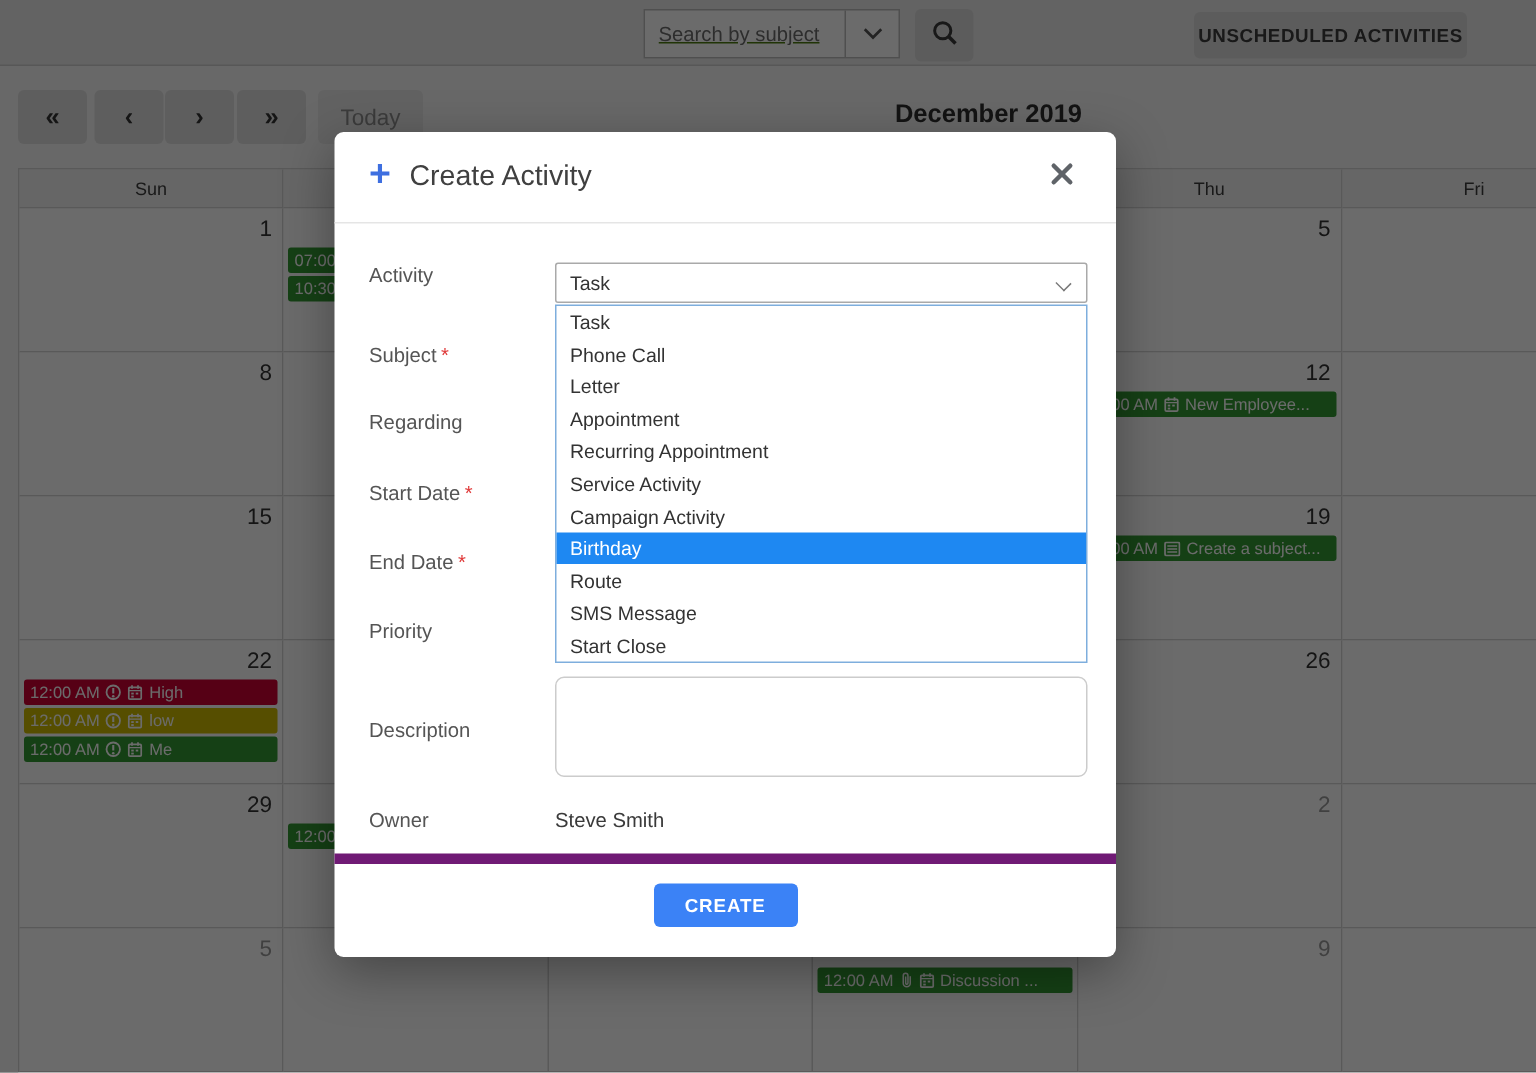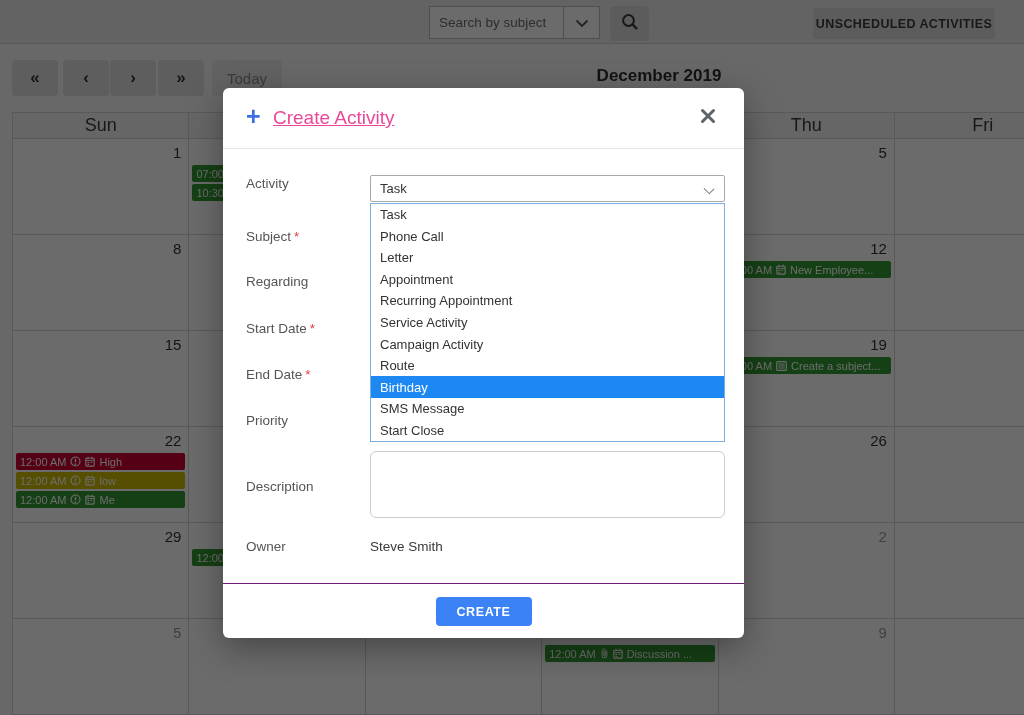--- a/index.html
+++ b/index.html
@@ -2,67 +2,67 @@
 <html><head>
 <meta charset="utf-8">
 <style>
   * { margin:0; padding:0; box-sizing:border-box; }
   html,body { width:1024px; height:715px; overflow:hidden; }
   body { position:relative; font-family:"Liberation Sans", sans-serif; background:#f7f7f7; }
 
   
   .topbar { position:absolute; left:0; top:0; width:1024px; height:44px; background:#ececec; border-bottom:1px solid #cfcfcf; z-index:1; }
   .search-wrap { position:absolute; left:429px; top:6px; width:171px; height:33px; background:#fff; border:1px solid #bdbdbd; display:flex; }
-  .search-wrap input { flex:1; border:none; outline:none; padding:0 9px; font:13.5px "Liberation Sans",sans-serif; color:#4d7c0f; background:transparent; min-width:0; }
+  .search-wrap input { flex:1; border:none; outline:none; padding:0 9px; font:13.5px "Liberation Sans",sans-serif; color:#4d7c0f; background:transparent; min-width:0;text-decoration:underline; }
   .search-wrap input::placeholder { color:#6d6d6d; }
   .combo-toggle { width:36px; border-left:1px solid #bdbdbd; display:flex; align-items:center; justify-content:center; cursor:pointer; }
   .icon-btn, .bar-btn { position:absolute; top:6px; height:33px; background:#dcdcdc; border:none; border-radius:4px; display:flex; align-items:center; justify-content:center; cursor:pointer; }
   .search-btn { left:610px; width:39px; height:35px; }
   .bar-btn { font:bold 12.5px "Liberation Sans",sans-serif; color:#3c3c3c; letter-spacing:.4px; top:8px; height:31px; }
   .btn-viewcal { left:664px; width:138px; }
-  .btn-unsched { left:813px; width:182px; }
+  .btn-unsched { left:796px; width:182px; }
 
   
   .navrow { position:absolute; left:0; top:45px; width:1024px; height:67px; z-index:1; }
   .nav-btn { position:absolute; top:15px; width:46px; height:36px; background:#e0e0e0; border:none; border-radius:4px; font:bold 17px "Liberation Sans",sans-serif; color:#333; cursor:pointer; }
   .today-btn { position:absolute; left:212px; top:15px; width:70px; height:36px; background:#e9e9e9; border:none; border-radius:4px; font:15px "Liberation Sans",sans-serif; color:#8e8e8e;text-align:center; }
   .month-title { position:absolute; left:659px; top:21px; transform:translateX(-50%); font:bold 17px "Liberation Sans",sans-serif; color:#2f2f2f; white-space:nowrap; }
 
   
   .calendar { position:absolute; left:12px; top:112px; width:1236px; border-left:1px solid #d4d4d4; border-top:1px solid #d4d4d4; z-index:1; background:#fff; }
   .cal-header { display:flex; height:26px; }
-  .cal-hcell { width:176.4px; flex:none; background:#f2f2f2; border-right:1px solid #d4d4d4; border-bottom:1px solid #d4d4d4; display:flex; align-items:center; justify-content:center; font-size:18px; color:#3d3d3d; }
+  .cal-hcell { width:176.4px; flex:none; background:#f2f2f2; border-right:1px solid #d4d4d4; border-bottom:1px solid #d4d4d4; display:flex; align-items:center; justify-content:center; font-size:12px; color:#3d3d3d; }
   .cal-row { display:flex; height:96px; }
   .cal-cell { width:176.4px; flex:none; position:relative; background:#fff; border-right:1px solid #d4d4d4; border-bottom:1px solid #d4d4d4; padding-top:26px; overflow:hidden; }
   .cal-date { position:absolute; top:5px; right:7px; font-size:15px; color:#333; }
   .cal-date.muted { color:#9a9a9a; }
   .badge { height:17px; margin:0 3px 2px 3px; border-radius:2px; color:#fff; font-size:11px; display:flex; align-items:center; padding:0 4px; gap:4px; overflow:hidden; white-space:nowrap; cursor:pointer; }
   .badge .bt { font-weight:normal; }
   .badge svg { flex:none; display:block; }
 
   
   .overlay { position:absolute; left:0; top:0; width:1024px; height:715px; background:rgba(0,0,0,.58); z-index:5; }
 
   
   .modal { position:absolute; left:223px; top:88px; width:521px; height:550px; background:#fff; border-radius:6px; box-shadow:0 10px 34px rgba(0,0,0,.35); z-index:10; }
   .modal-header { position:relative; height:61px; border-bottom:1px solid #e5e5e5; }
   .plus-glyph { position:absolute; left:23px; top:14px; font:bold 25px "Liberation Sans",sans-serif; color:#3e6fe0; }
-  .modal-title { position:absolute; left:50px; top:19px; font:19px "Liberation Sans",sans-serif; color:#ec4899;text-decoration:underline; }
+  .modal-title { position:absolute; left:50px; top:19px; font:19px "Liberation Sans",sans-serif; color:#404040; }
   .close-btn { position:absolute; right:27px; top:20px; width:18px; height:18px; background:none; border:none; cursor:pointer; padding:0; }
   .modal-body { position:relative; height:434px;padding-left:48px; }
   .flabel { position:absolute; left:23px; font-size:13.5px; color:#555; }
   .req { color:#e03c3c; margin-left:3px; }
   .sel-box { position:absolute; left:147px; top:26px; width:355px; height:27px; border:1px solid #a9a9a9; border-radius:2px; background:#fff; font-size:13px; color:#333; display:flex; align-items:center; padding:0 9px; cursor:pointer; }
   .sel-box .chev { position:absolute; right:11px; top:9px; width:8px; height:8px; border-right:1.6px solid #777; border-bottom:1.6px solid #777; transform:rotate(45deg) scaleY(.9); }
   .dd-list { position:absolute; left:147px; top:54px; width:355px; height:239px; background:#fff; border:1px solid #7eaedd; display:flex; flex-direction:column; z-index:3; }
   .dd-opt { flex:1; display:flex; align-items:center; padding-left:9px; font-size:13px; color:#333; cursor:pointer; }
   .dd-opt.sel { background:#1e88f2; color:#fff; }
   .desc-area { position:absolute; left:147px; top:302px; width:355px; height:67px; border:1px solid #ccc; border-radius:6px; resize:none; outline:none; font:13px "Liberation Sans",sans-serif; padding:6px 8px; }
   .owner-val { position:absolute; left:147px; top:390px; font-size:13.5px; color:#3a3a3a; }
-  .modal-footer { position:absolute; left:0; bottom:0; width:100%; height:55px; border-top:1px solid #701a75;text-decoration:underline; }
+  .modal-footer { position:absolute; left:0; bottom:0; width:100%; height:69px; border-top:7px solid #701a75;text-decoration:underline; }
   .create-btn { position:absolute; left:50%; top:13px; transform:translateX(-50%); width:96px; height:29px; background:#3b82f6; color:#fff; border:none; border-radius:4px; font:bold 12.5px "Liberation Sans",sans-serif; letter-spacing:.6px; cursor:pointer; }
 </style>
 </head>
 <body>
 
 <div class="topbar">
   <div class="search-wrap">
     <input type="text" placeholder="Search by subject" style="">
     <div class="combo-toggle">
       <span>
@@ -400,22 +400,22 @@
     </div>
 
     <div class="dd-list">
         <div class="dd-opt">Task</div>
         <div class="dd-opt">Phone Call</div>
         <div class="dd-opt">Letter</div>
         <div class="dd-opt">Appointment</div>
         <div class="dd-opt">Recurring Appointment</div>
         <div class="dd-opt">Service Activity</div>
         <div class="dd-opt">Campaign Activity</div>
+        <div class="dd-opt sel" style="background: rgb(30, 136, 242);">Birthday</div>
         <div class="dd-opt">Route</div>
-        <div class="dd-opt sel" style="background: rgb(30, 136, 242);">Birthday</div>
         <div class="dd-opt">SMS Message</div>
         <div class="dd-opt">Start Close</div>
       </div>
 
     <textarea class="desc-area" style=""></textarea>
     <div class="owner-val">Steve Smith</div>
   </div>
 
   <div class="modal-footer">
     <button class="create-btn">CREATE</button>

